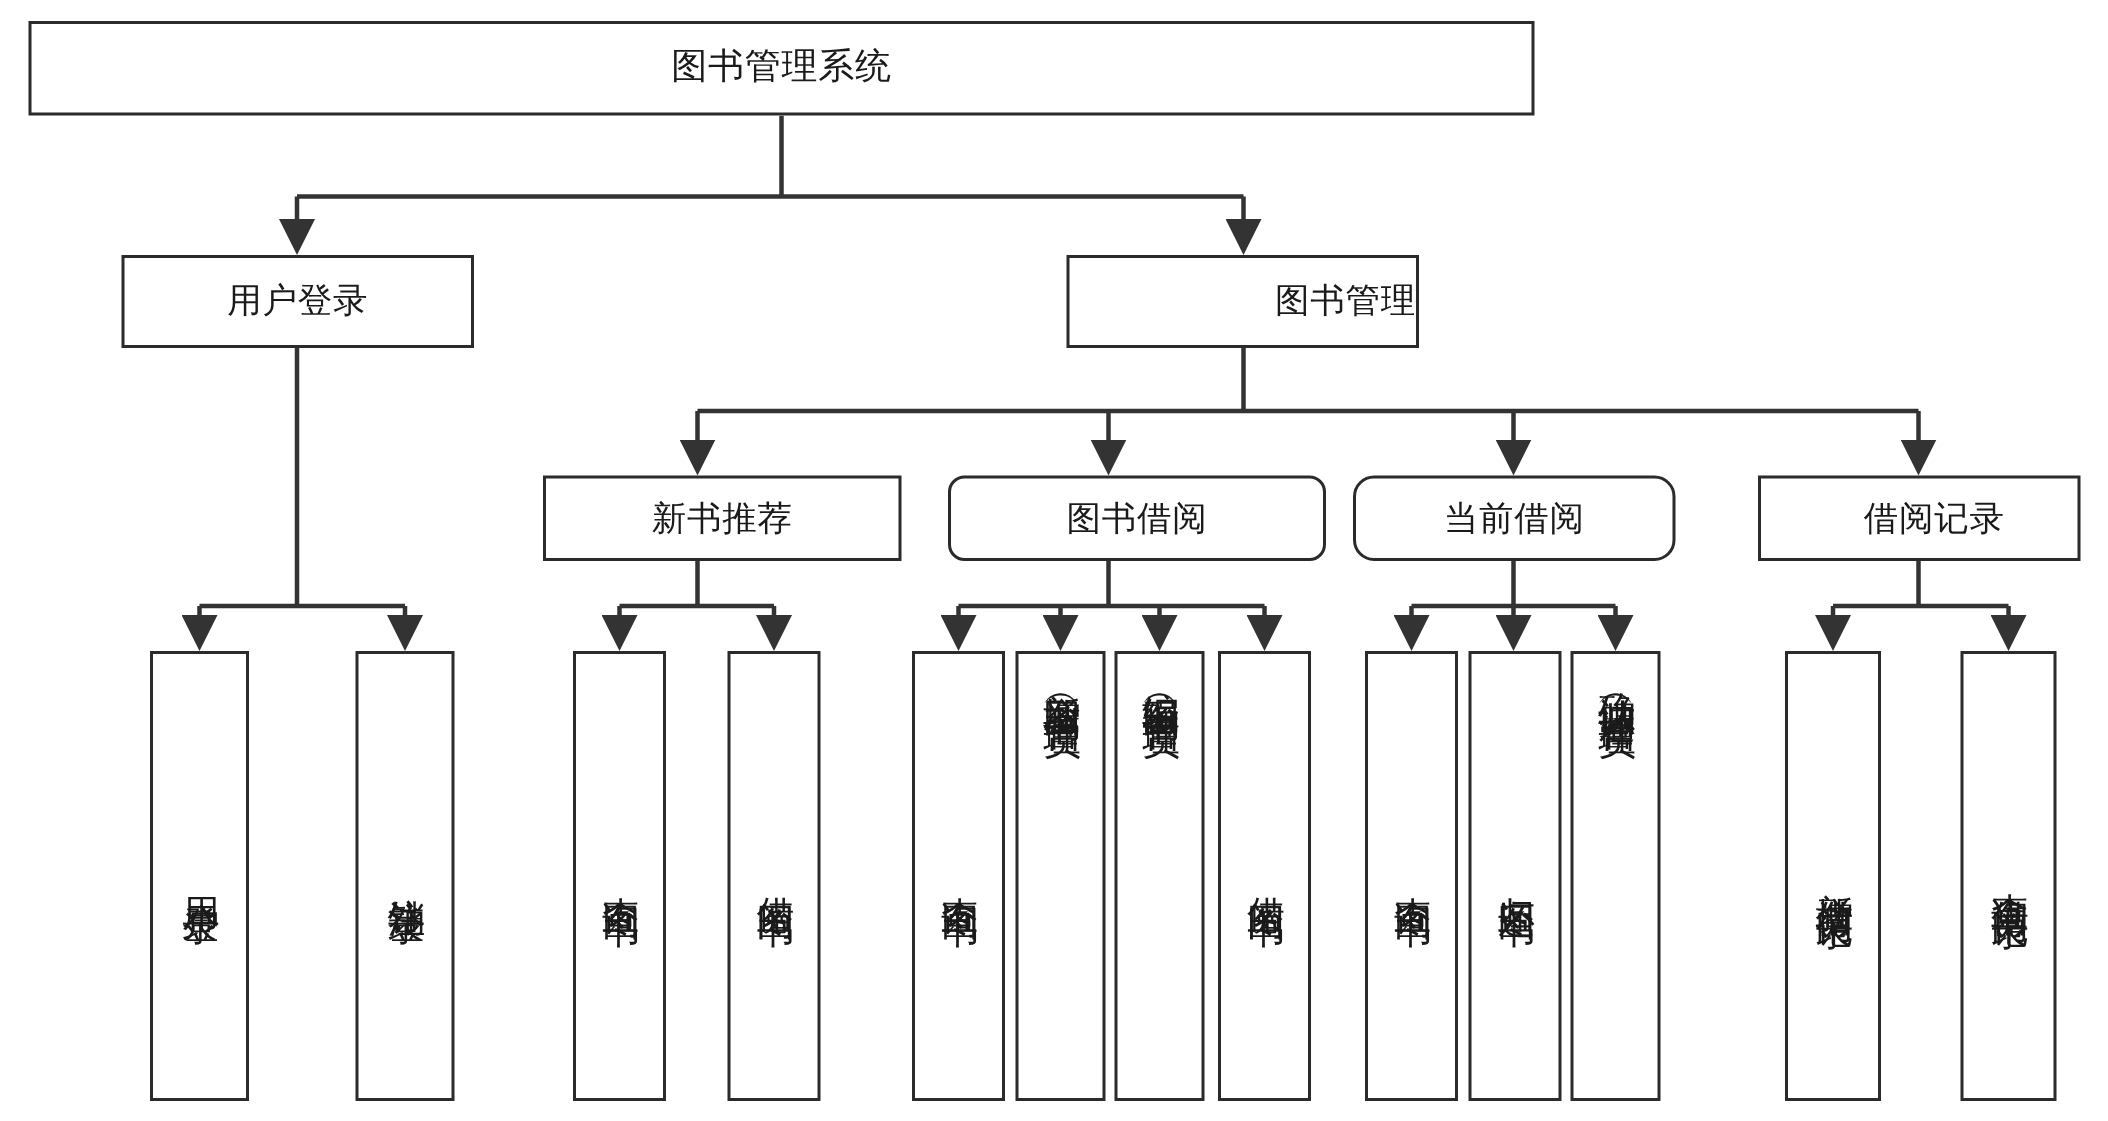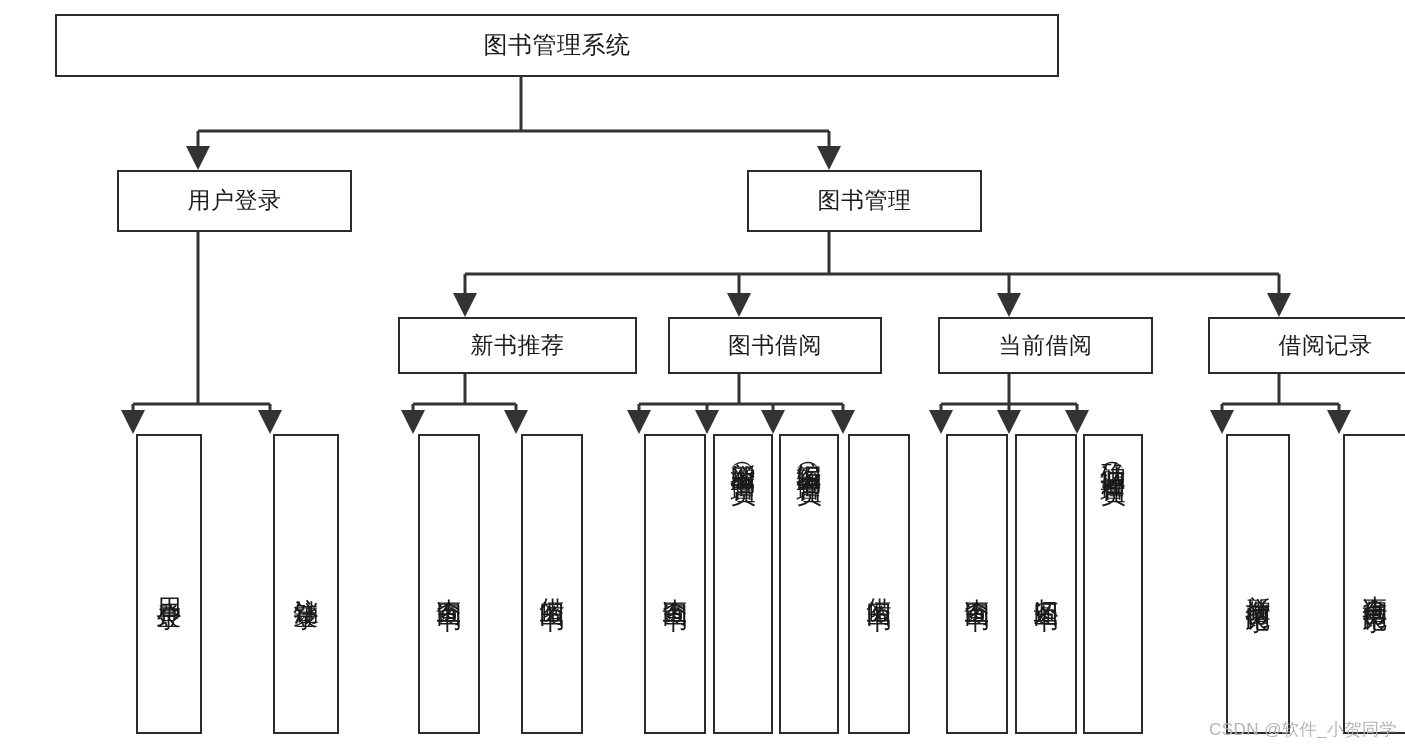--- a/index.html
+++ b/index.html
@@ -28,21 +28,20 @@
   }
   .node {
     position: absolute;
     box-sizing: border-box;
     background: #ffffff;
     border: 2px solid #2b2b2b;
     display: flex;
     align-items: center;
     justify-content: center;
     color: #1a1a1a;
-    margin-left: 36px;
   }
   .node .node-label {
     display: block;
     text-align: center;
     line-height: 1.18;
     white-space: pre;
   }
   .node.horizontal .node-label {
     font-size: 23px;
     letter-spacing: 0.5px;
@@ -130,31 +129,31 @@
     </g>
   </svg>
 
   <div class="node horizontal root" style="left:19px; top:14px; width:1004px; height:63px;">
     <span class="node-label">图书管理系统</span>
   </div>
 
   <div class="node horizontal" style="left:81px; top:170px; width:235px; height:62px;">
     <span class="node-label">用户登录</span>
   </div>
-  <div class="node horizontal" style="left:711px; top:170px; width:235px; height:62px;">
+  <div class="node horizontal" style="left:711px; top:170px; width:235px; height:62px;justify-content:flex-end;">
     <span class="node-label">图书管理</span>
   </div>
 
   <div class="node horizontal" style="left:362px; top:317px; width:239px; height:57px;">
     <span class="node-label">新书推荐</span>
   </div>
-  <div class="node horizontal" style="left:632px; top:317px; width:214px; height:57px;">
+  <div class="node horizontal" style="left:632px; top:317px; width:252px; height:57px;border-radius:11px;">
     <span class="node-label">图书借阅</span>
   </div>
-  <div class="node horizontal" style="left:902px; top:317px; width:215px; height:57px;">
+  <div class="node horizontal" style="left:902px; top:317px; width:215px; height:57px;border-radius:14px;">
     <span class="node-label">当前借阅</span>
   </div>
   <div class="node horizontal" style="left:1172px; top:317px; width:215px; height:57px;padding-left:20px;">
     <span class="node-label">借阅记录</span>
   </div>
 
   <div class="node vertical centered" style="left:100px; top:434px; width:66px; height:300px;">
     <span class="node-label">用户登录</span>
   </div>
   <div class="node vertical centered" style="left:237px; top:434px; width:66px; height:300px;">
@@ -191,15 +190,14 @@
     <span class="node-label">确认归还（管理员）</span>
   </div>
 
   <div class="node vertical centered" style="left:1190px; top:434px; width:64px; height:300px;">
     <span class="node-label">新增借阅记录</span>
   </div>
   <div class="node vertical centered" style="left:1307px; top:434px; width:64px; height:300px;">
     <span class="node-label">查询借阅记录</span>
   </div>
 
-  <div id="watermark">CSDN @软件_小贺同学</div>
 
 </div>
 
 </body></html>

